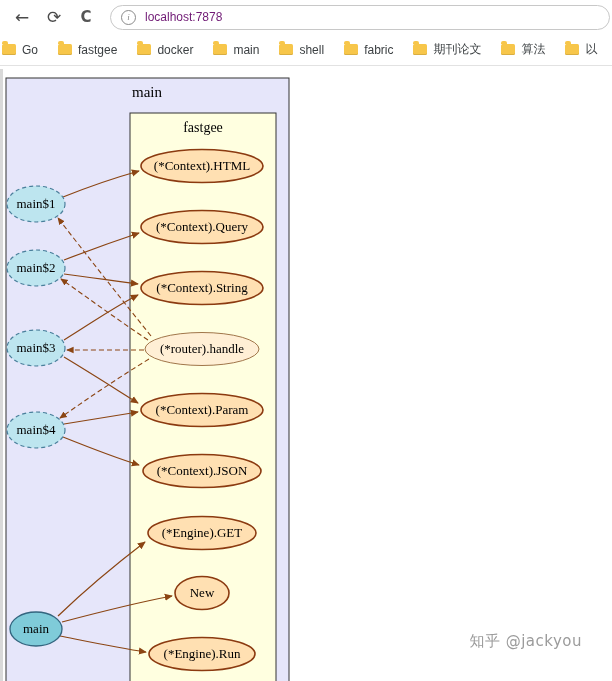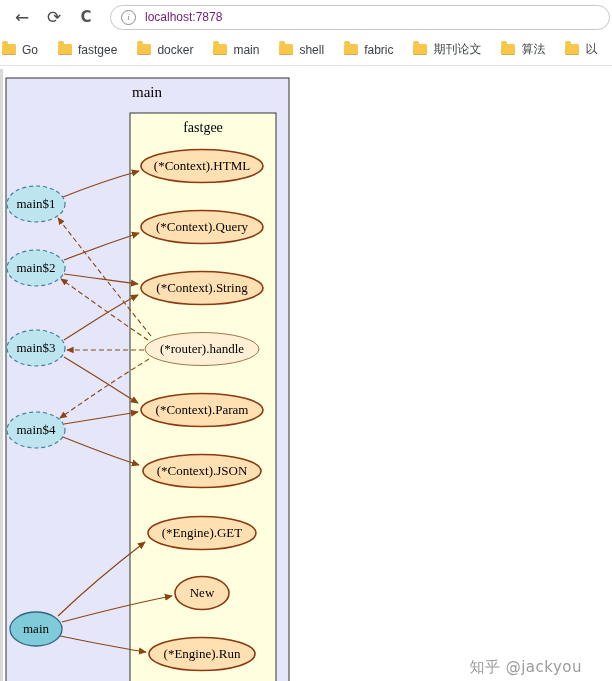--- a/index.html
+++ b/index.html
@@ -12,21 +12,21 @@
   .address-bar { flex: 1; height: 25px; margin: 0 2px 0 8px; border: 1px solid #c8c8c8; border-radius: 13px; display: flex; align-items: center; padding: 0 10px; gap: 9px; background: #fff; }
   .info-badge { width: 15px; height: 15px; border: 1.5px solid #8a8a8a; border-radius: 50%; color: #8a8a8a; font-size: 9px; font-family: "Liberation Serif", serif; font-style: italic; display: grid; place-items: center; flex: 0 0 auto; }
   .url { font-size: 12px; color: #701a75; }
 
   .bookmarks { height: 32px; display: flex; align-items: center; gap: 20px; padding: 0 2px; border-bottom: 1px solid #e2e2e2; background: #fff; }
   .bookmark { display: flex; align-items: center; gap: 6px; font-size: 12px; color: #3c4043; white-space: nowrap; cursor: pointer; }
   .folder-icon { width: 14px; height: 11px; background: #f7c64a; border-radius: 1.5px; position: relative; flex: 0 0 auto; box-shadow: inset 0 -1px 0 rgba(0,0,0,.12); }
   .folder-icon::before { content: ""; position: absolute; top: -3px; left: 0; width: 6px; height: 3px; background: #f7c64a; border-radius: 2px 2px 0 0; }
 
   .content { position: relative; height: 615px; background: #fff; }
-  .watermark { position: absolute; right: 30px; bottom: 4px; font-size: 15px; color: #9b9b9b; letter-spacing: .5px; font-family: "DejaVu Sans", sans-serif; }
+  .watermark { position: absolute; right: 30px; bottom: 30px; font-size: 15px; color: #9b9b9b; letter-spacing: .5px; font-family: "DejaVu Sans", sans-serif; }
 
   svg text { font-family: "Liberation Serif", "DejaVu Serif", serif; fill: #000; }
 </style>
 </head>
 <body>
 
 <div class="toolbar">
   <div class="nav-btn">
     <span>←</span>
   </div>

